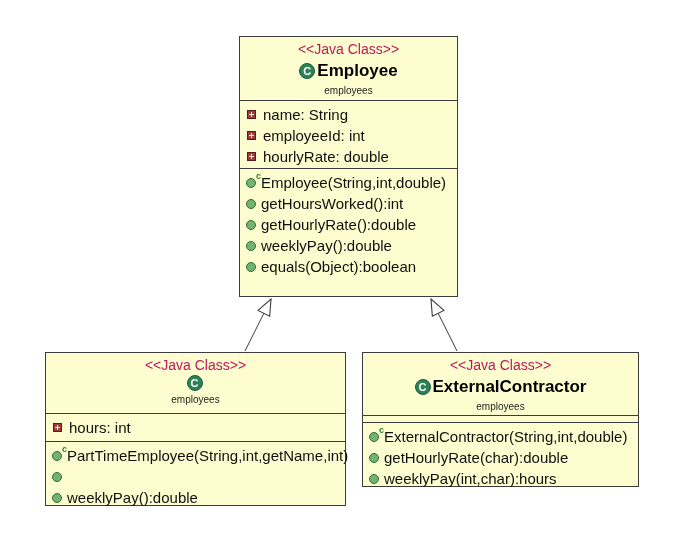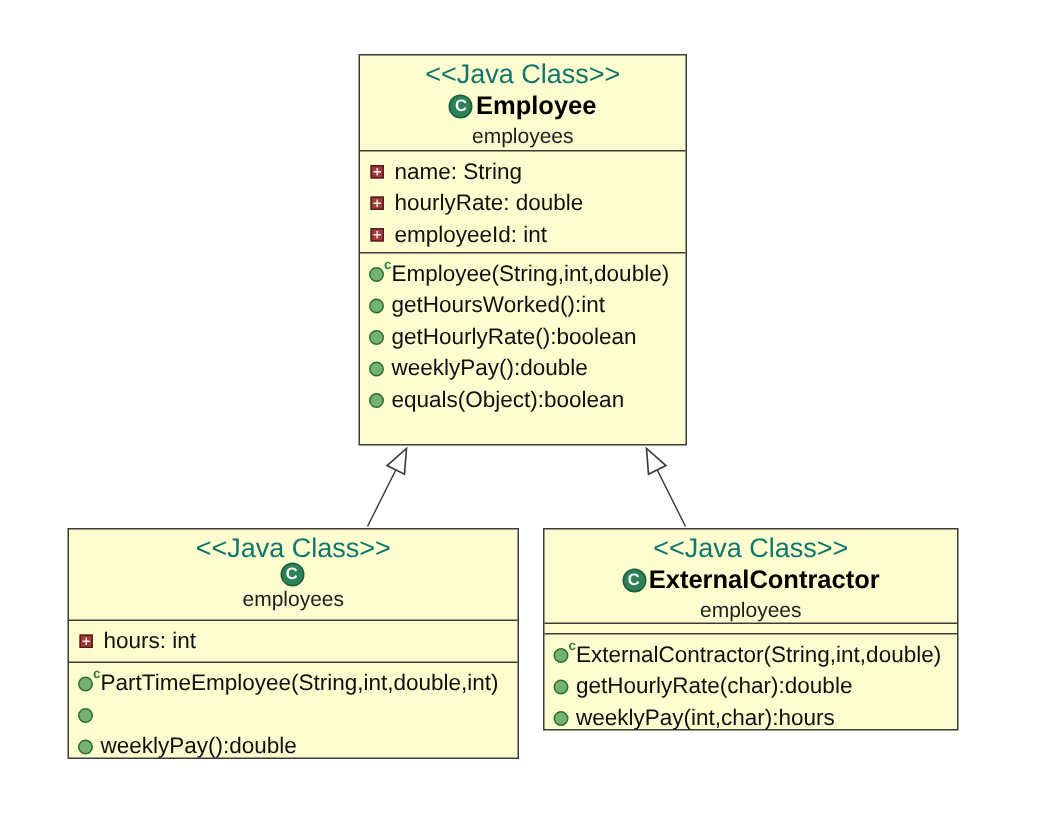--- a/index.html
+++ b/index.html
@@ -24,26 +24,26 @@
   .class-header {
     box-sizing: border-box;
     text-align: center;
     border-bottom: 1px solid #3c3c3c;
     padding-top: 3px;
   }
   #class-employee .class-header { height:64px; }
   #class-parttime .class-header { height:61px; }
   #class-external .class-header { height:63px; }
 
-  .stereotype { font-size:18px; line-height:19px; color:#0f766e; }
+  .stereotype { font-size:14px; line-height:19px; color:#be185d; }
   .class-name-row {
     display:flex; justify-content:center; align-items:center;
     font-size:17px; font-weight:bold; color:#000; line-height:23px;
   }
-  .package-name { font-size:14px; line-height:17px; color:#1d1d1d; }
+  .package-name { font-size:10px; line-height:17px; color:#1d1d1d; }
 
   .class-badge {
     display:inline-block; width:14px; height:14px; border-radius:50%;
     background:#2e8056; border:1px solid #1d5c3c; color:#fff;
     font-size:11px; font-weight:bold; line-height:14px; text-align:center;
     margin-right:2px; flex:0 0 auto;
   }
 
   .compartment { box-sizing:border-box; padding-top:3px; }
   .compartment.with-sep { border-bottom:1px solid #3c3c3c; }
@@ -107,49 +107,49 @@
             <i class="h"></i>
             <i class="v"></i>
           </span>
         <span>name: String</span>
       </div>
       <div class="member-row">
         <span class="field-icon">
             <i class="h"></i>
             <i class="v"></i>
           </span>
+        <span>employeeId: int</span>
+      </div>
+      <div class="member-row">
+        <span class="field-icon">
+            <i class="h"></i>
+            <i class="v"></i>
+          </span>
         <span>hourlyRate: double</span>
       </div>
-      <div class="member-row">
-        <span class="field-icon">
-            <i class="h"></i>
-            <i class="v"></i>
-          </span>
-        <span>employeeId: int</span>
-      </div>
     </div>
     <div class="compartment ops">
       <div class="member-row">
         <span class="op-icon-wrap">
             <span class="method-icon"></span>
             <span class="ctor-sup">c</span>
           </span>
         <span>Employee(String,int,double)</span>
       </div>
       <div class="member-row">
         <span class="op-icon-wrap">
             <span class="method-icon"></span>
           </span>
         <span>getHoursWorked():int</span>
       </div>
       <div class="member-row">
         <span class="op-icon-wrap">
             <span class="method-icon"></span>
           </span>
-        <span>getHourlyRate():boolean</span>
+        <span>getHourlyRate():double</span>
       </div>
       <div class="member-row">
         <span class="op-icon-wrap">
             <span class="method-icon"></span>
           </span>
         <span>weeklyPay():double</span>
       </div>
       <div class="member-row">
         <span class="op-icon-wrap">
             <span class="method-icon"></span>
@@ -175,21 +175,21 @@
           </span>
         <span>hours: int</span>
       </div>
     </div>
     <div class="compartment ops">
       <div class="member-row">
         <span class="op-icon-wrap">
             <span class="method-icon"></span>
             <span class="ctor-sup">c</span>
           </span>
-        <span>PartTimeEmployee(String,int,double,int)</span>
+        <span>PartTimeEmployee(String,int,getName,int)</span>
       </div>
       <div class="member-row">
         <span class="op-icon-wrap">
             <span class="method-icon"></span>
           </span>
       </div>
       <div class="member-row">
         <span class="op-icon-wrap">
             <span class="method-icon"></span>
           </span>

